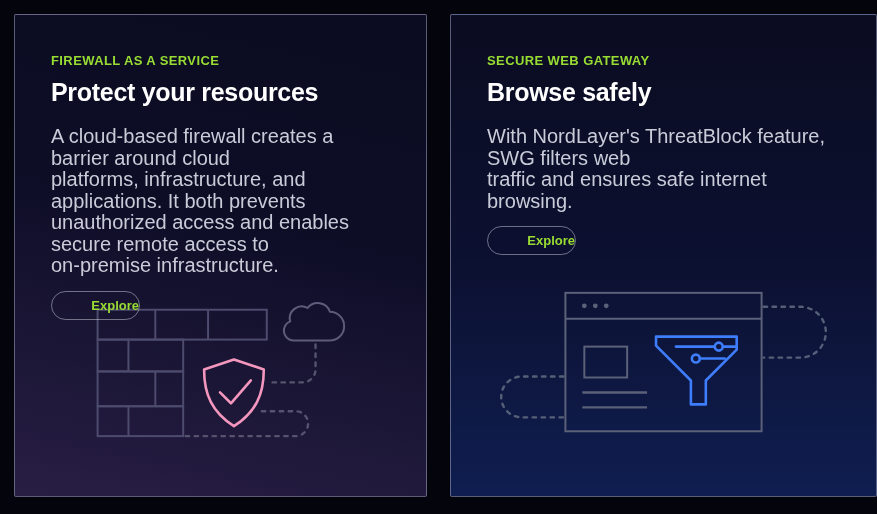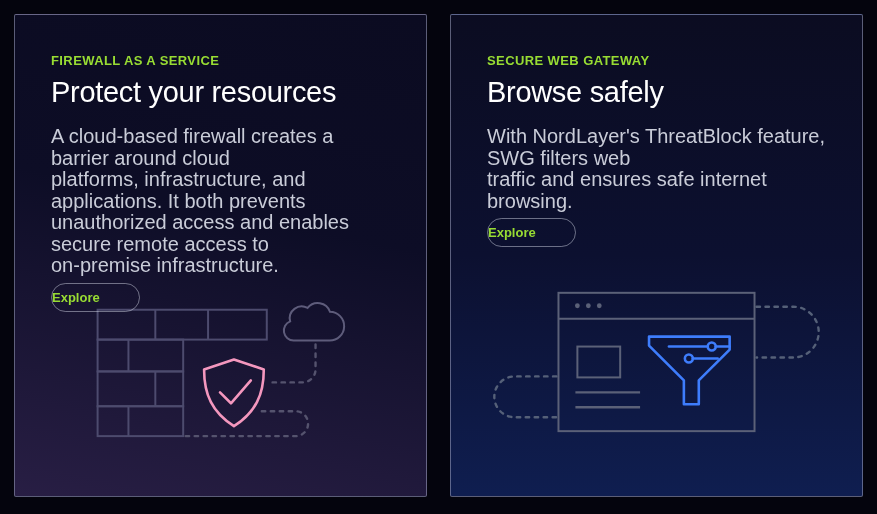--- a/index.html
+++ b/index.html
@@ -28,50 +28,51 @@
     border-radius:2px;
     box-sizing:content-box;
   }
   .card-faas{
     left:14px;
     background:linear-gradient(192deg,#0b0b21 0%,#0d0d26 42%,#281e44 100%);
   }
   .card-swg{
     left:450px;
     background:linear-gradient(180deg,#0b0c21 0%,#0c1030 50%,#0f1e50 100%);
+    padding-left:14px;
   }
   .illus{position:absolute;left:0;top:0;width:100%;height:100%;}
   .copy{position:absolute;left:36px;top:38px;right:30px;}
   .eyebrow{
     color:var(--accent-green);
     font-size:13px;font-weight:700;letter-spacing:.4px;
     line-height:15px;
   }
   .title{
     margin:8px 0 0 0;
     color:#ffffff;
-    font-size:29px;font-weight:400;letter-spacing:-.3px;
+    font-size:25px;font-weight:700;letter-spacing:-.3px;
     line-height:32px;
   }
   .desc{
     margin:18px 0 0 0;
     color:var(--text-body);
     font-size:20px;line-height:21.5px;
     white-space:pre-line;
   }
   .cta{
-    display:block;margin-top:6px;
+    display:block;margin-top:14px;
     width:89px;height:29px;
     background:transparent;
     border:1px solid rgba(226,230,243,.45);
     border-radius:15px;
     color:var(--accent-green);
     font-family:"Liberation Sans","DejaVu Sans",sans-serif;
     font-size:13px;font-weight:700;
-    cursor:pointer;text-align:left;line-height:27px;padding:0;
+    cursor:pointer;text-align:right;line-height:27px;padding:0;
   }
   
   .wall{stroke:var(--wall-stroke);stroke-width:2;fill:none;}
   .cloud{stroke:var(--cloud-stroke);stroke-width:2;fill:none;}
   .dashL{stroke:var(--dash-left);stroke-width:2.4;fill:none;
          stroke-dasharray:3.5 5.5;stroke-linecap:round;}
   .shield{stroke:var(--shield-pink);stroke-width:2.6;fill:none;
           stroke-linejoin:round;stroke-linecap:round;}
   .browser{stroke:var(--browser-stroke);stroke-width:2;fill:none;}
   .browser-line{stroke:var(--browser-stroke);stroke-width:2.4;fill:none;}

